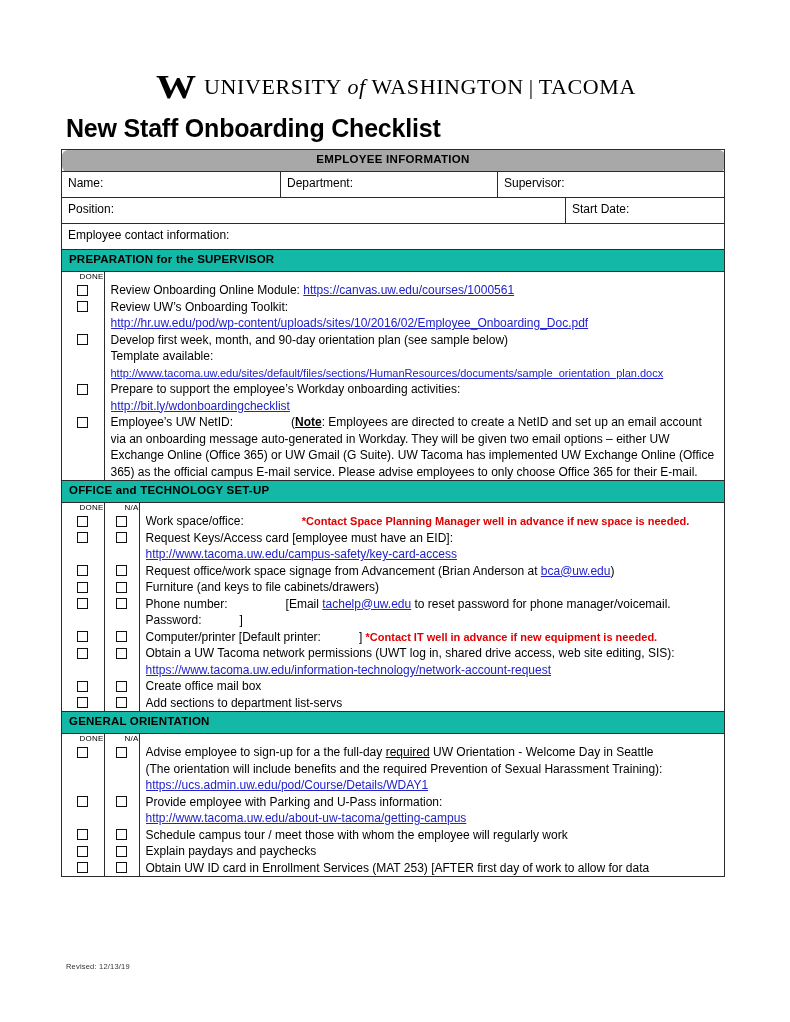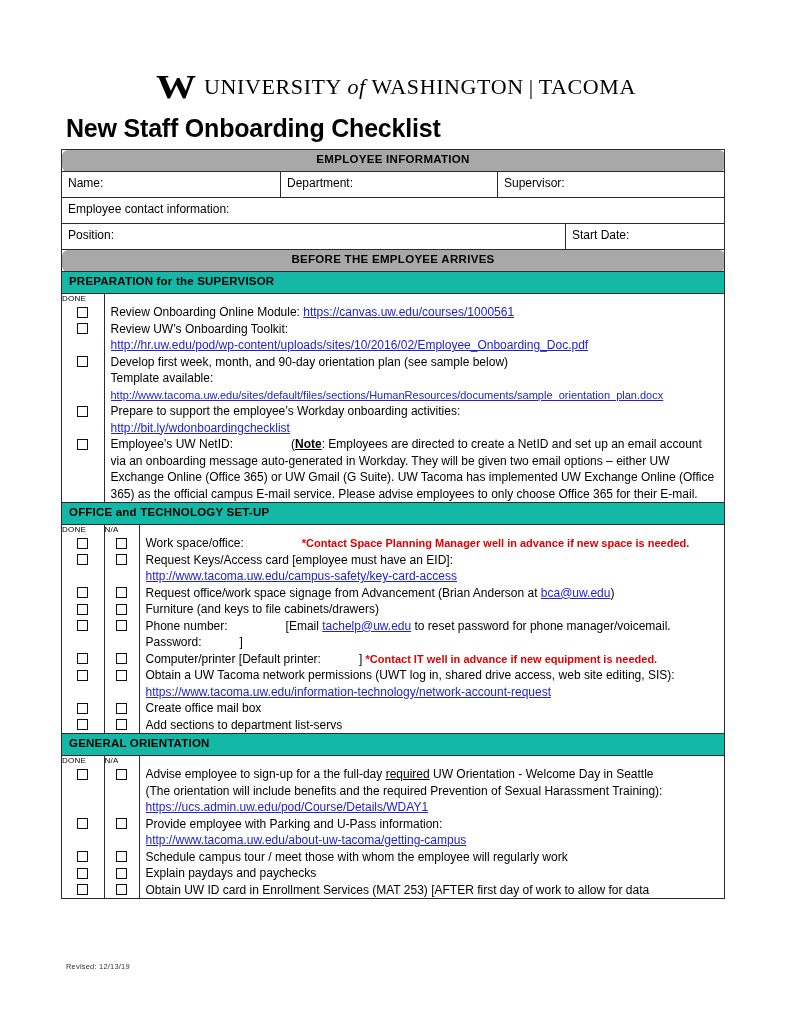--- a/index.html
+++ b/index.html
@@ -118,21 +118,21 @@
     table-layout: fixed;
   }
   .clist td {
     border: none;
     vertical-align: top;
     padding: 0;
   }
   .col-head {
     font-size: 8px;
     letter-spacing: 0.2px;
-    text-align: left;
+    text-align: right;
     padding: 1px 0 0 0;
     height: 10px;
   }
   .cb-col {
     border-right: 1px solid #2b2b2b !important;
   }
   .cb {
     width: 11px;
     height: 11px;
     border: 1.6px solid #111;
@@ -217,31 +217,28 @@
       <td class="band-gray" colspan="4">EMPLOYEE INFORMATION</td>
     </tr>
 
     <tr>
       <td class="info-cell">Name:</td>
       <td class="info-cell">Department:</td>
       <td class="info-cell" colspan="2">Supervisor:</td>
     </tr>
 
     <tr>
-      <td class="info-cell" colspan="4">Employee contact information:</td>
-    </tr>
-
-    <tr>
       <td class="info-cell" colspan="3">Position:</td>
       <td class="info-cell">Start Date:</td>
     </tr>
 
     <tr>
-      <td class="band-gray" colspan="4">BEFORE THE EMPLOYEE ARRIVES</td>
-    </tr>
+      <td class="info-cell" colspan="4">Employee contact information:</td>
+    </tr>
+
 
     <tr>
       <td class="band-purple" colspan="4">PREPARATION for the SUPERVISOR</td>
     </tr>
 
     <tr>
       <td colspan="4" style="padding:0">
         <table class="clist">
           <colgroup>
                 <col style="width:42px">

